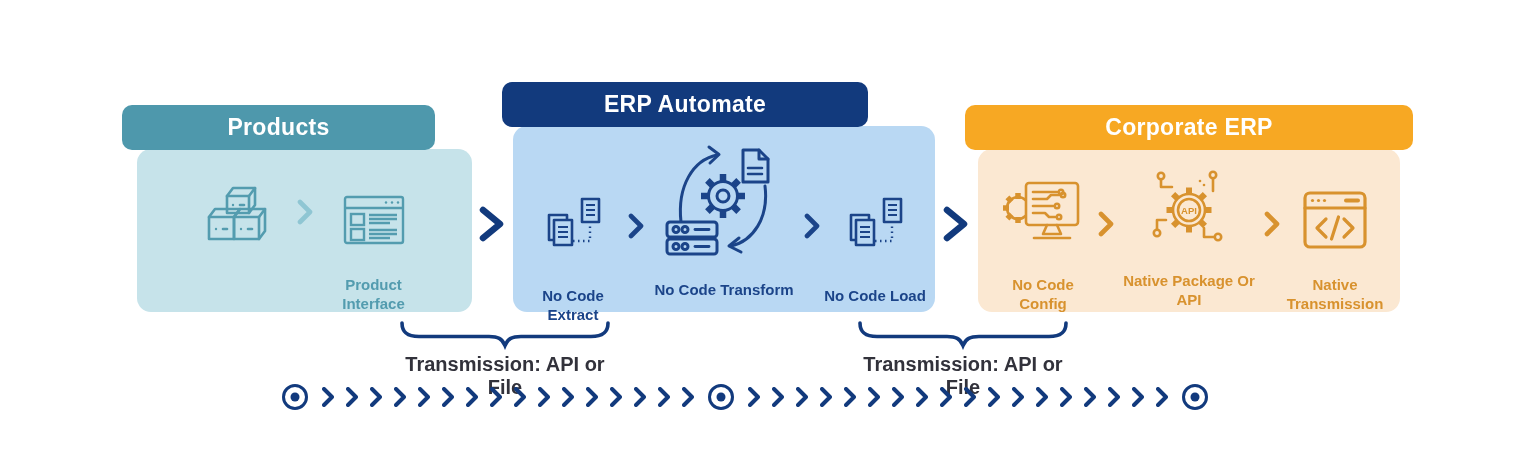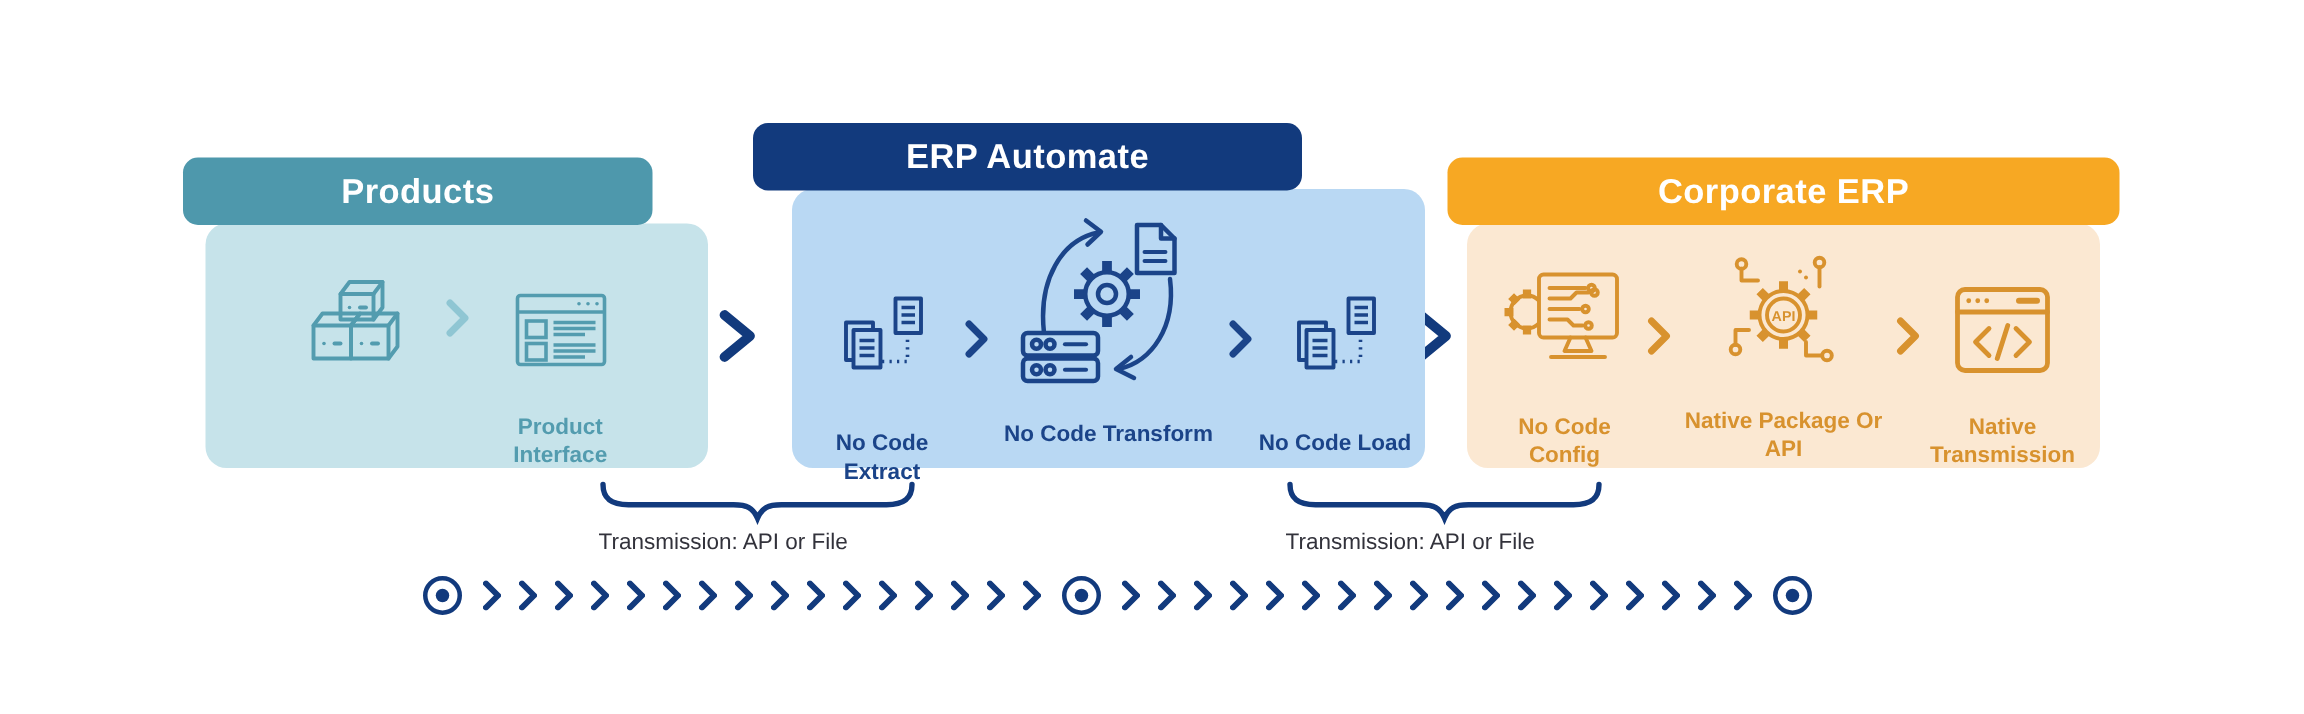--- a/index.html
+++ b/index.html
@@ -10,43 +10,43 @@
   .sec-header{
     position:absolute;height:45px;border-radius:10px;z-index:2;
     display:flex;align-items:center;justify-content:center;
     color:#fff;font-size:23px;font-weight:700;letter-spacing:.3px;
   }
   #products-header{left:122px;top:105px;width:313px;background:var(--products_header);}
   #automate-header{left:502px;top:82px;width:366px;background:var(--automate_header);}
   #corporate-header{left:965px;top:105px;width:448px;background:var(--corporate_header);}
   .sec-body{position:absolute;border-radius:14px;z-index:1;}
   #products-body{left:137px;top:149px;width:335px;height:163px;background:var(--products_body);color:var(--products_text);}
-  #automate-body{left:528px;top:126px;width:422px;height:186px;background:var(--automate_body);color:var(--automate_ink);}
+  #automate-body{left:513px;top:126px;width:422px;height:186px;background:var(--automate_body);color:var(--automate_ink);}
   #corporate-body{left:978px;top:149px;width:422px;height:163px;background:var(--corporate_body);color:var(--corporate_ink);}
   .items-row{display:flex;justify-content:center;align-items:flex-start;}
   #products-body .items-row{margin-top:30px;}
   #automate-body .items-row{margin-top:14px;}
   #corporate-body .items-row{margin-top:14px;}
   .flow-item{display:flex;flex-direction:column;align-items:center;gap:12px;}
   .w110{width:110px;} .w150{width:150px;} .w160{width:160px;}
   .icon-box{display:flex;align-items:flex-end;justify-content:center;}
   #products-body .icon-box{height:66px;}
   #automate-body .icon-box{height:118px;}
   #corporate-body .icon-box{height:86px;}
   .mb4{margin-bottom:4px;}.mb6{margin-bottom:6px;}.mb8{margin-bottom:8px;}
   .item-label{margin-top:10px;text-align:center;font-size:15px;line-height:19px;font-weight:700;}
   .sep{flex:0 0 auto;}
   #products-body .sep{margin:20px 6px 0 6px;color:var(--products_sep);}
   #automate-body .sep{margin:73px 0 0 0;color:var(--automate_ink);}
   #corporate-body .sep{margin:48px 0 0 0;color:var(--corporate_ink);}
   .big-chevron{position:absolute;top:206px;color:var(--flow_ink);}
   .brace{position:absolute;top:320px;color:var(--flow_ink);}
   .trans-label{
-    position:absolute;top:353px;width:212px;
-    font-size:15px;font-weight:400;color:var(--transmission_text);
+    position:absolute;top:353px;width:212px;text-align:center;
+    font-size:20px;font-weight:700;color:var(--transmission_text);
   }
   #flow-line{
     position:absolute;left:280px;top:382px;width:940px;height:30px;
     display:flex;align-items:center;gap:12px;color:var(--flow_ink);
   }
   .flow-node{flex:0 0 auto;}
   .flow-chevron{flex:0 0 auto;}
   svg{display:block;}
 </style>
 <style>.mask-automate{fill:#B9D8F3;}.mask-corporate{fill:#FBE8D2;}</style></head>

